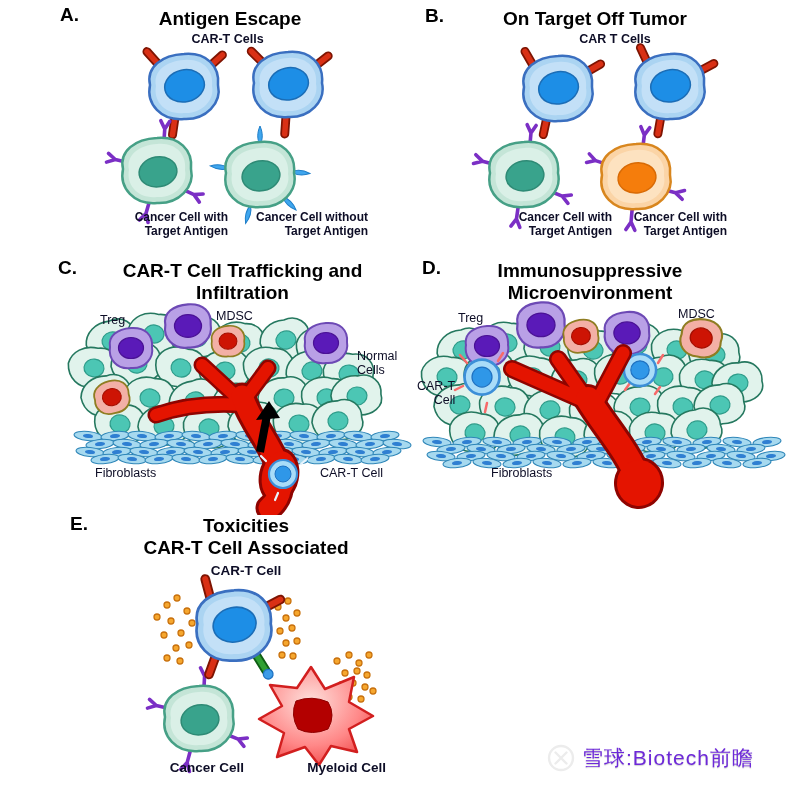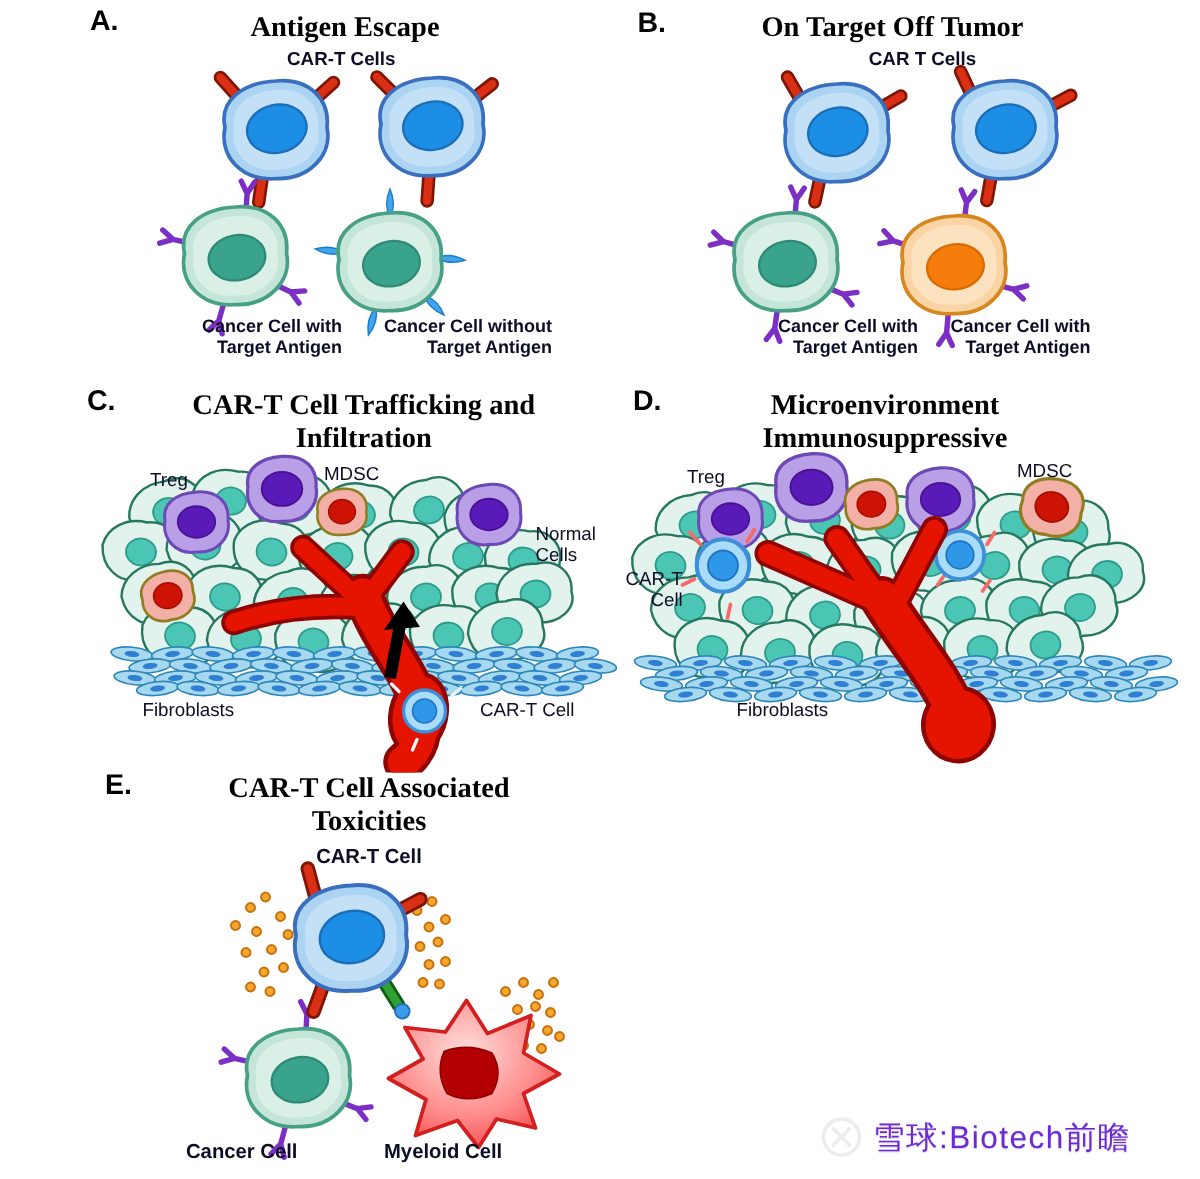--- a/index.html
+++ b/index.html
@@ -1,25 +1,25 @@
 <!DOCTYPE html>
 <html><head>
 <meta charset="utf-8">
 <style>
   html,body{margin:0;padding:0;background:#fff;}
   #stage{position:relative;width:800px;height:786px;background:#fff;overflow:hidden;
          font-family:"Liberation Sans",sans-serif;}
   .panel{position:absolute;}
   .panel svg{position:absolute;left:0;top:0;}
   .letter{position:absolute;font-size:19px;font-weight:700;color:#000;}
-  .ptitle{position:absolute;text-align:center;font-size:19px;font-weight:700;color:#000;line-height:22px;font-family:Liberation Serif, serif;}
+  .ptitle{position:absolute;text-align:center;font-size:19px;font-weight:700;color:#000;line-height:22px;}
   .psub{position:absolute;text-align:center;font-size:12.5px;font-weight:700;color:#0d0d26;}
   .clabel{position:absolute;text-align:right;font-size:12px;font-weight:700;color:#0d0d26;line-height:13.5px;}
   .slabel{position:absolute;font-size:12.5px;font-weight:400;color:#0d0d26;line-height:14px;white-space:nowrap;}
-  .blabel{position:absolute;text-align:left;font-size:13.5px;font-weight:700;color:#0d0d26;white-space:nowrap;}
+  .blabel{position:absolute;text-align:right;font-size:13.5px;font-weight:700;color:#0d0d26;white-space:nowrap;}
   #watermark{position:absolute;left:546px;top:743px;display:flex;align-items:center;gap:6px;
              color:#6d28d9;font-size:21px;letter-spacing:1px;
              text-shadow:0 1px 1px rgba(175,175,175,.6);white-space:nowrap;}
 </style>
 </head>
 <body>
 
 <div id="stage">
 
 <svg width="0" height="0" style="position:absolute" aria-hidden="true">
@@ -381,22 +381,22 @@
       <path d="M97,114 L172,147 M143,104 L174,148 M208,98 L180,151" stroke="#8f0400" stroke-width="18"></path>
       <path d="M173,144 C190,172 213,196 224,226" stroke="#8f0400" stroke-width="30"></path>
       <ellipse cx="224" cy="228" rx="25" ry="26" fill="#8f0400" transform="rotate(8 224 228)"></ellipse>
       <path d="M97,114 L172,147 M143,104 L174,148 M208,98 L180,151" stroke="#e41400" stroke-width="13"></path>
       <path d="M173,144 C190,172 213,196 224,226" stroke="#e41400" stroke-width="24"></path>
       <ellipse cx="224" cy="228" rx="22" ry="23" fill="#e41400" transform="rotate(8 224 228)"></ellipse>
     </g>
   </svg>
   <div class="letter" style="left:7px;top:2px;">D.</div>
   <div class="ptitle" style="left:25px;top:5px;width:300px;">
+    <div>Immunosuppressive</div>
     <div>Microenvironment</div>
-    <div>Immunosuppressive</div>
   </div>
   <div class="slabel" style="left:43px;top:56px;">Treg</div>
   <div class="slabel" style="left:263px;top:52px;">MDSC</div>
   <div class="slabel" style="left:2px;top:124px;text-align:right;">
     <div>CAR-T</div>
     <div>Cell</div>
   </div>
   <div class="slabel" style="left:76px;top:211px;">Fibroblasts</div>
 </div>
 
@@ -464,22 +464,22 @@
       <g transform="translate(20,25) rotate(148)">
         <path d="M0,2 L0,-18" stroke="#0f5e14" stroke-width="8.5" stroke-linecap="round"></path>
         <path d="M0,2 L0,-18" stroke="#2fa032" stroke-width="5" stroke-linecap="round"></path>
         <circle cy="-22" r="4.5" fill="#3d9ce8" stroke="#1f72c2" stroke-width="1.2"></circle>
       </g>
       <use href="#cart-big"></use>
     </g>
   </svg>
   <div class="letter" style="left:10px;top:8px;">E.</div>
   <div class="ptitle" style="left:35px;top:10px;width:302px;">
+    <div>Toxicities</div>
     <div>CAR-T Cell Associated</div>
-    <div>Toxicities</div>
   </div>
   <div class="psub" style="left:96px;top:58px;width:180px;font-size:13.5px;">CAR-T Cell</div>
   <div class="blabel" style="left:64px;top:255px;width:120px;">Cancer Cell</div>
   <div class="blabel" style="left:196px;top:255px;width:130px;">Myeloid Cell</div>
 </div>
 
 <div id="watermark">
   <svg width="30" height="30">
     <circle cx="15" cy="15" r="12" fill="none" stroke="#ececec" stroke-width="2.4"></circle>
     <path d="M9.5,9.5 Q15,15 20.5,20.5 M20.5,9.5 Q15,15 9.5,20.5" fill="none" stroke="#ececec" stroke-width="2.4" stroke-linecap="round"></path>

